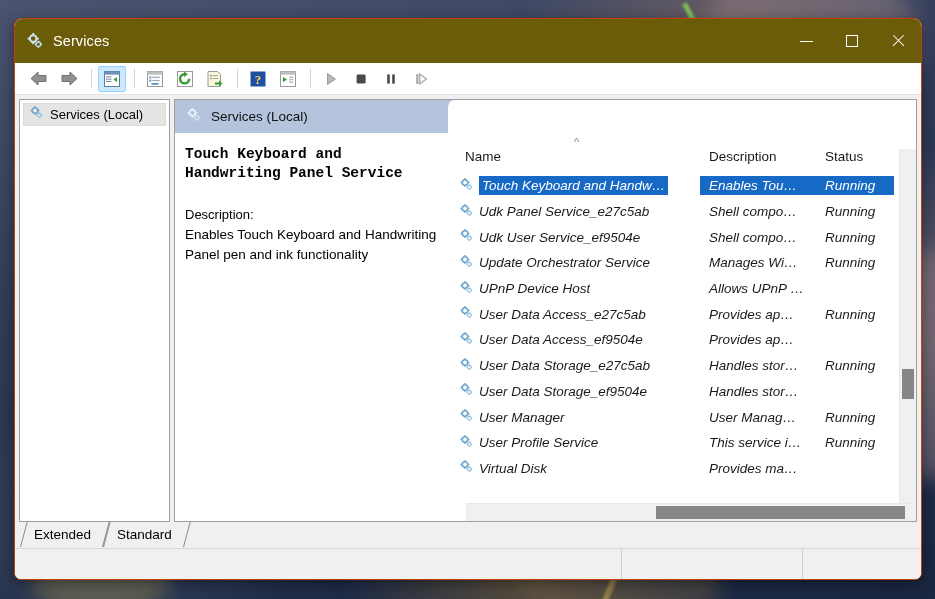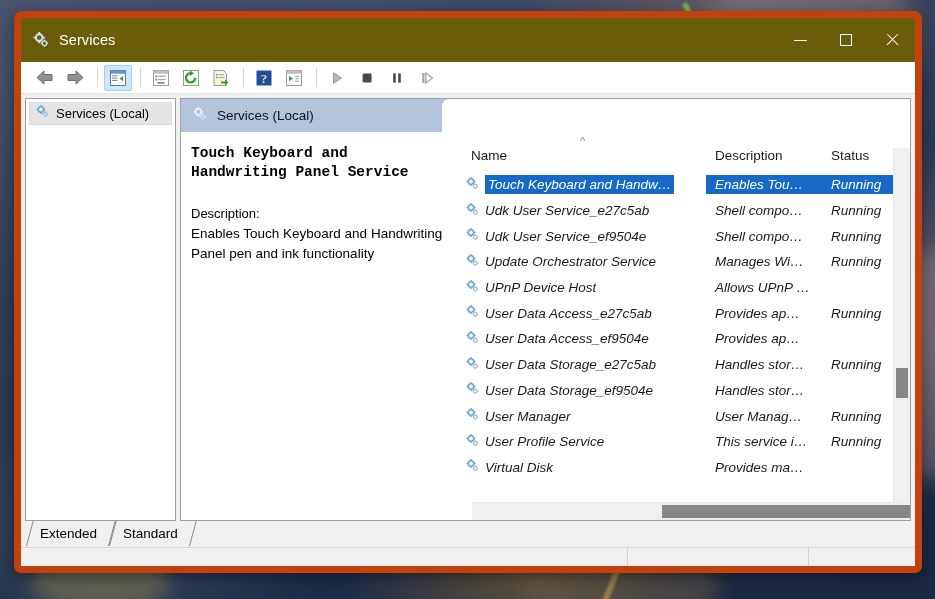--- a/index.html
+++ b/index.html
@@ -33,24 +33,24 @@
   #desktop .wp-blob {
     position: absolute;
     border-radius: 50%;
     filter: blur(10px);
   }
 
   
   #window {
     position: absolute;
     left: 14px;
-    top: 11px;
+    top: 18px;
     width: 908px;
     height: 562px;
-    border: 7px solid #c2410c;
+    border: 1px solid #c2410c;
     border-radius: 8px 8px 7px 7px;
     box-sizing: border-box;
     background: #f0f0f0;
     overflow: hidden;
     box-shadow: 0 4px 16px rgba(0,0,0,.45);
   }
 
   
   #titlebar {
     position: relative;
@@ -709,21 +709,21 @@
       <g fill="none" stroke="#93bfdd" stroke-width="1.4">
                         <circle cx="12.4" cy="12.2" r="2.2"></circle>
                       </g>
       <g fill="#93bfdd">
         <rect x="11.8" y="8.8" width="1.3" height="1.6"></rect>
         <rect x="11.8" y="14.1" width="1.3" height="1.6"></rect>
         <rect x="9" y="11.6" width="1.6" height="1.3"></rect>
         <rect x="14.3" y="11.6" width="1.6" height="1.3"></rect>
       </g>
     </svg></span>
-                  <span class="name-text">Udk User Service_e27c5ab</span>
+                  <span class="name-text">Udk Panel Service_e27c5ab</span>
                 </div>
                 <div class="cell desc">Shell compo…</div>
                 <div class="cell status">Running</div>
               </div>
               <div class="row">
                 <div class="cell name">
                   <span>
     <svg width="15" height="15" viewBox="0 0 18 18">
       <g fill="none" stroke="#6fa8cf" stroke-width="2">
                         <circle cx="7.2" cy="6.6" r="3.3"></circle>

